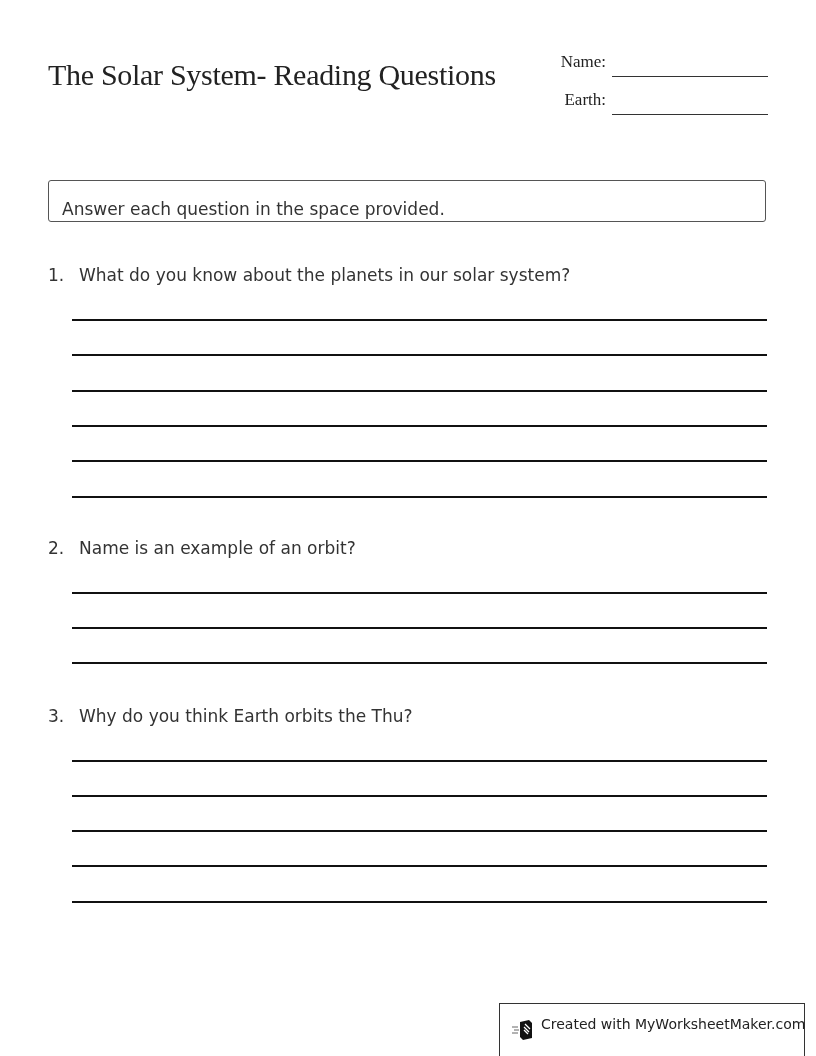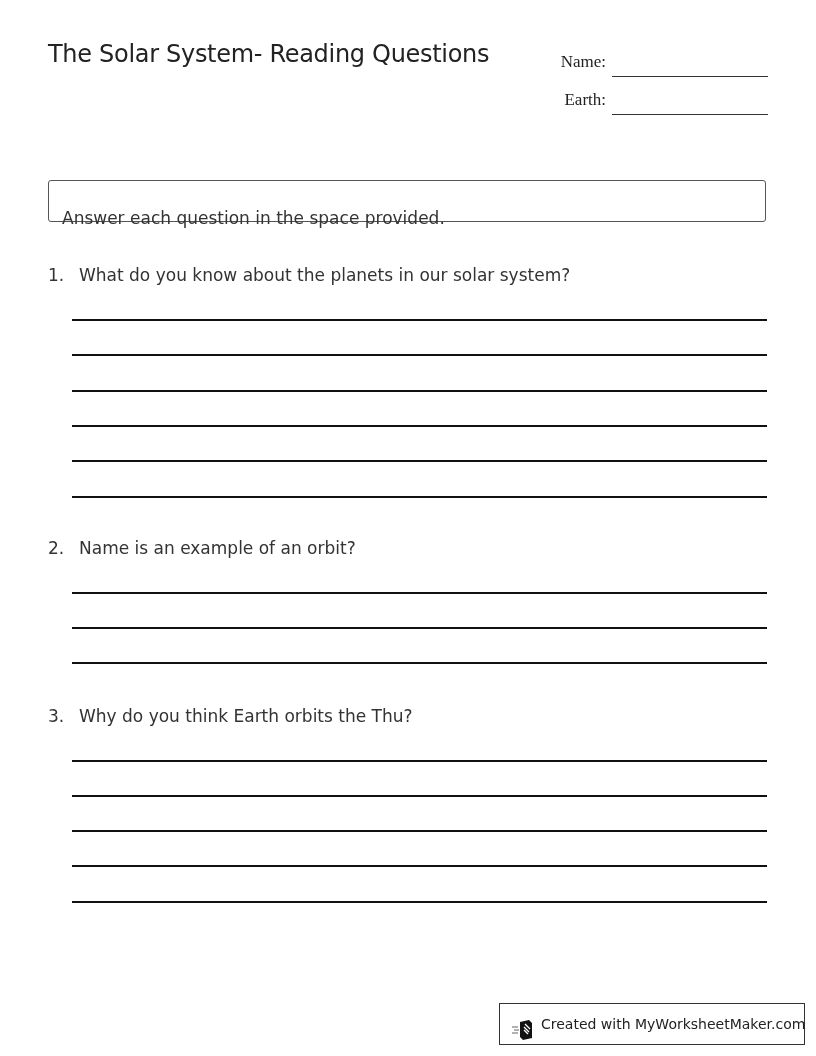--- a/index.html
+++ b/index.html
@@ -1,27 +1,27 @@
 <!DOCTYPE html>
 <html><head>
   <meta charset="utf-8">
   <style>
     html, body { margin: 0; padding: 0; background: #ffffff; }
     body { width: 816px; height: 1056px; position: relative; overflow: hidden; font-family: "DejaVu Sans", sans-serif; color: #222; }
-    .title { position: absolute; left: 48px; top: 34px; width: 460px; font-size: 24px; line-height: 40px; font-weight: normal; color: #222; letter-spacing: -0.3px; }
+    .title { position: absolute; left: 48px; top: 55px; width: 460px; font-size: 30px; line-height: 40px; font-weight: normal; color: #222; letter-spacing: -0.3px; font-family: Liberation Serif, serif; }
     .name-block { position: absolute; left: 540px; top: 52px; width: 230px; font-family: "Liberation Serif", serif; font-size: 17px; color: #222; }
     .field-row { position: absolute; left: 0; width: 228px; height: 26px; }
     .field-label { position: absolute; right: 162px; top: 0; text-align: center; white-space: nowrap; }
     .field-line { position: absolute; left: 72px; width: 156px; top: 24px; border-bottom: 1px solid #333; }
-    .instructions { position: absolute; left: 48px; top: 180px; width: 718px; height: 42px; box-sizing: border-box; border: 1px solid #555; border-radius: 3px; padding: 17px 13px; font-size: 17px; line-height: 40px; color: #333; }
+    .instructions { position: absolute; left: 48px; top: 180px; width: 718px; height: 42px; box-sizing: border-box; border: 1px solid #555; border-radius: 3px; padding: 8px 13px; font-size: 17px; line-height: 40px; color: #333; }
     .question { position: absolute; left: 48px; width: 720px; font-size: 17px; line-height: 24px; color: #333; }
     .q-num { position: absolute; left: 0; top: 0; }
     .q-text { position: absolute; left: 31px; top: 0; white-space: nowrap; }
     .answer-line { position: absolute; left: 72px; width: 695px; height: 0; border-top: 2px solid #111; }
-    .credit { position: absolute; left: 499px; top: 1003px; width: 306px; height: 42px; box-sizing: border-box; border: 1px solid #333; font-size: 14px; line-height: 40px; color: #222; }
+    .credit { position: absolute; left: 499px; top: 1003px; width: 306px; height: 54px; box-sizing: border-box; border: 1px solid #333; font-size: 14px; line-height: 40px; color: #222; }
     .credit-icon { position: absolute; left: 12px; top: 11px; width: 22px; height: 20px; }
     .credit-text { position: absolute; left: 41px; top: 0; white-space: nowrap; }
   </style>
 </head>
 <body>
 
 <div class="title">The Solar System- Reading Questions</div>
 
 <div class="name-block">
   <div class="field-row" style="top:0px;">

